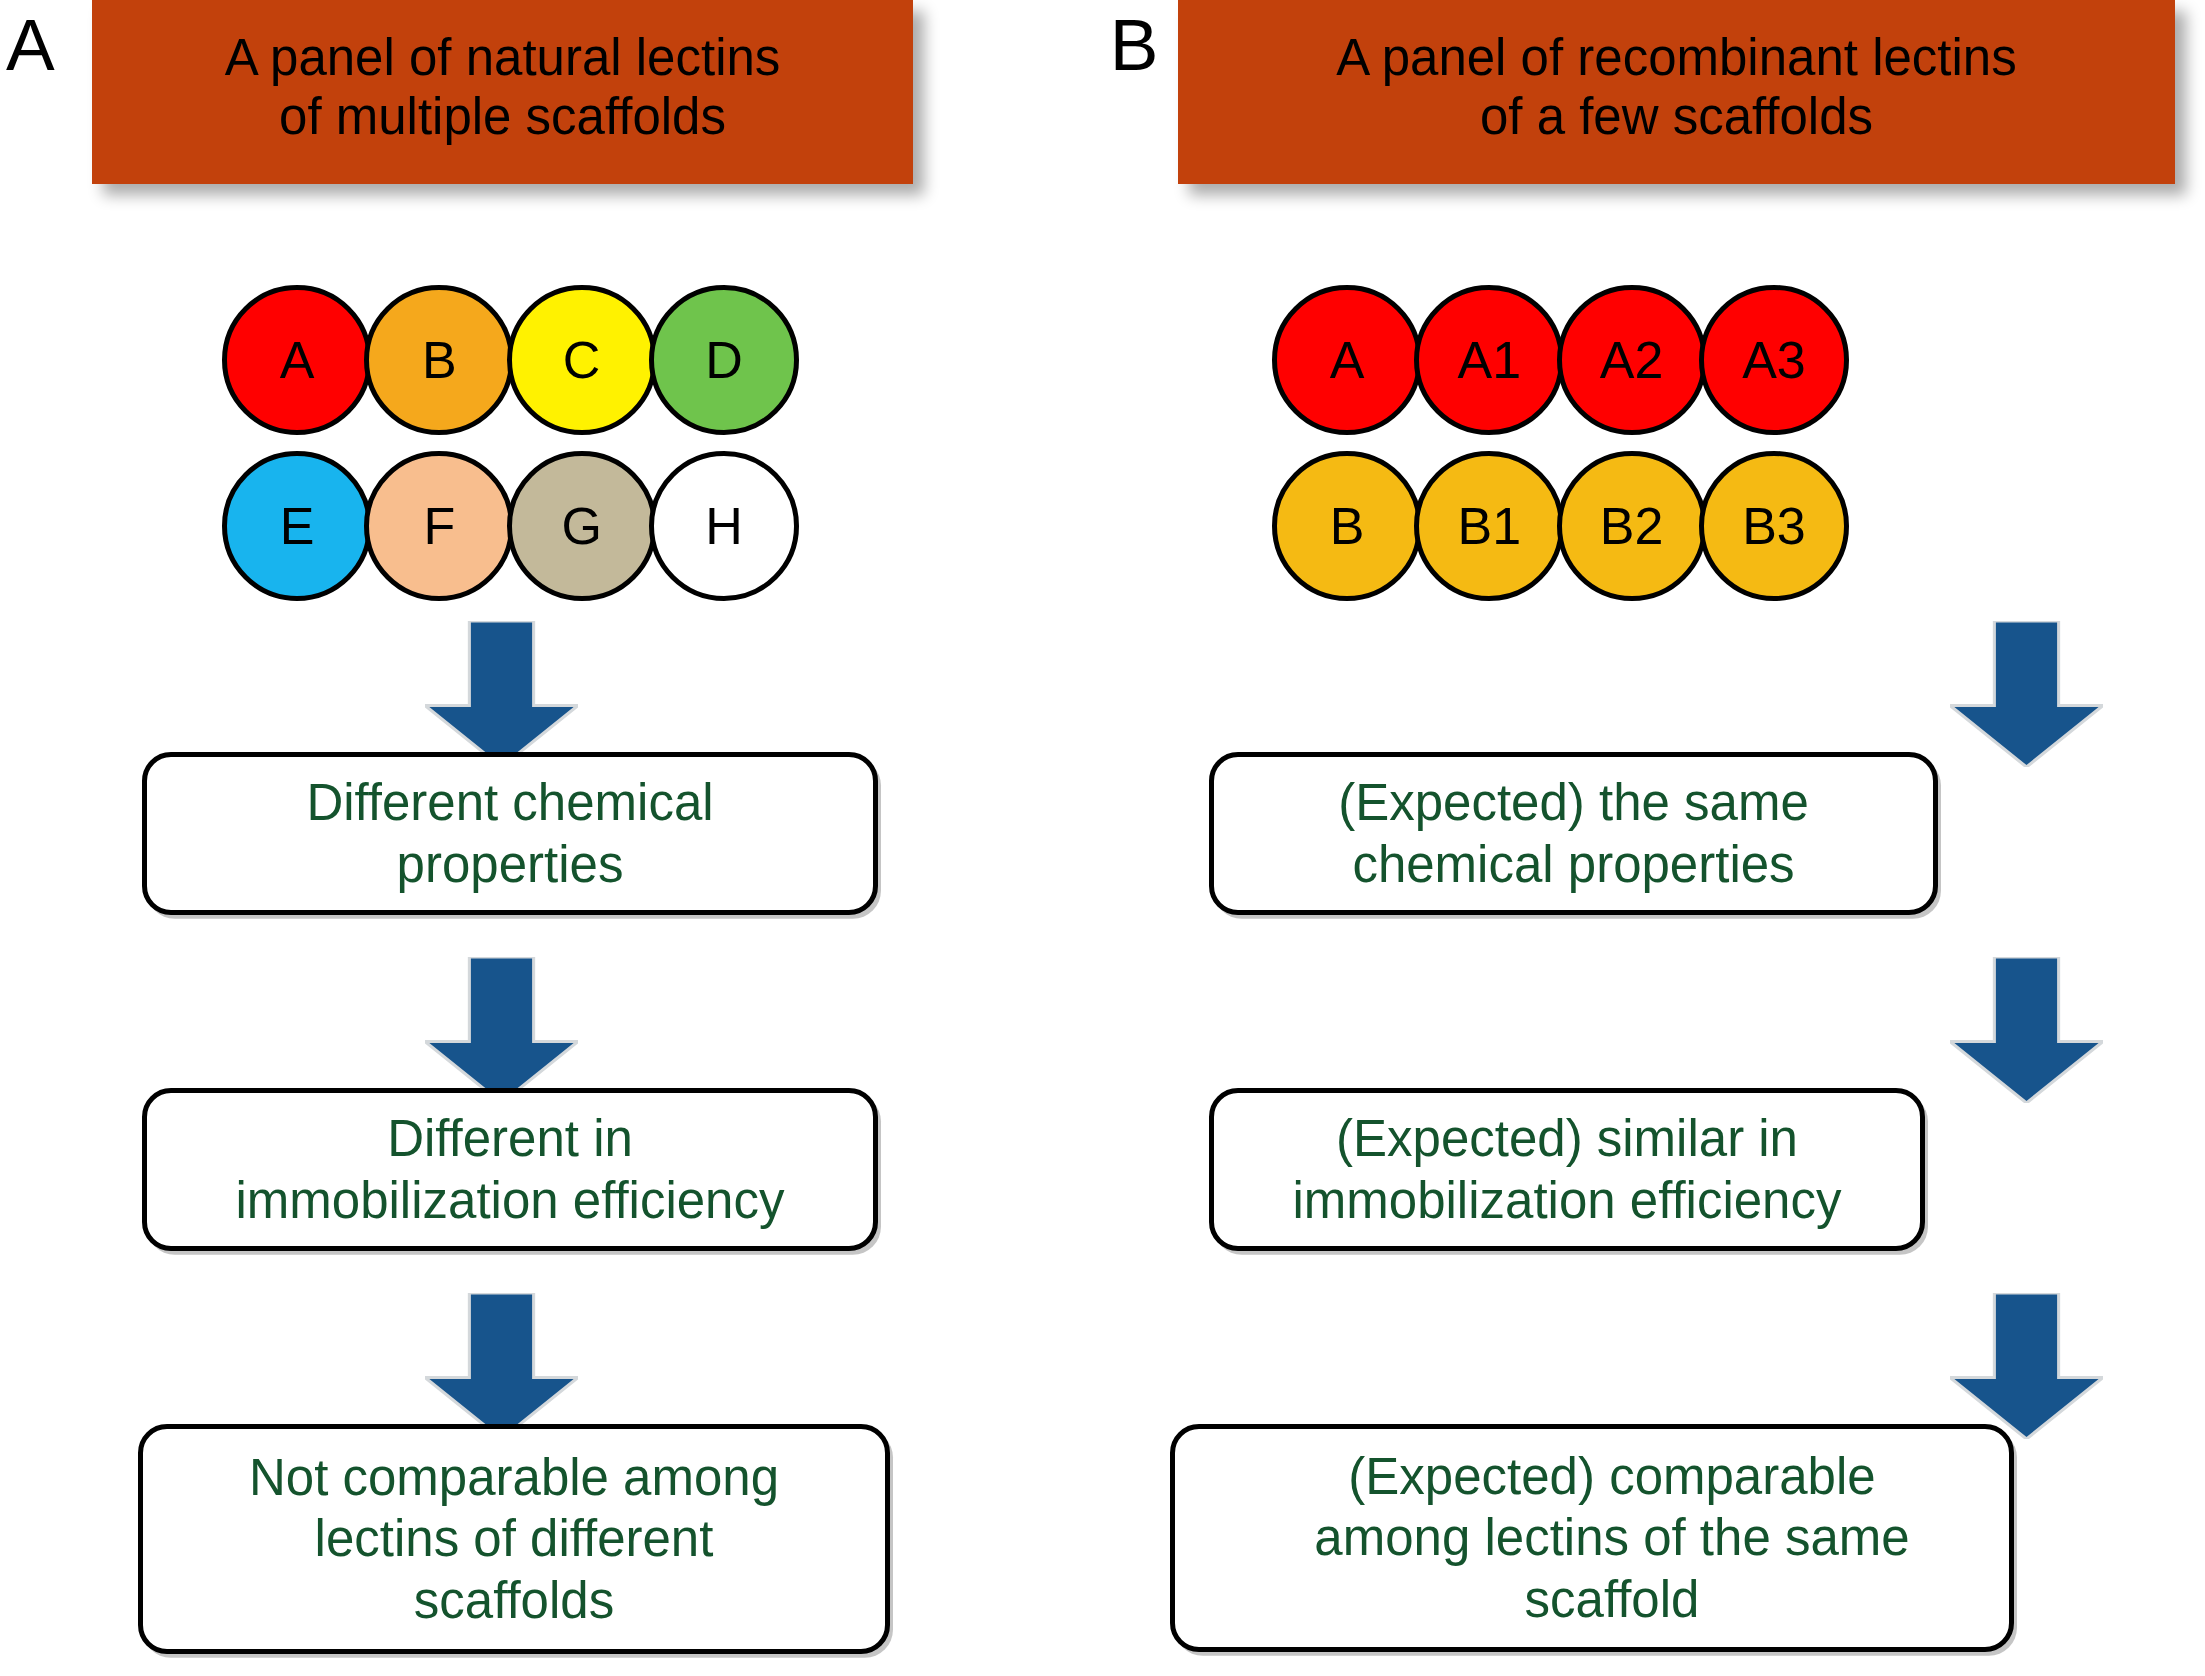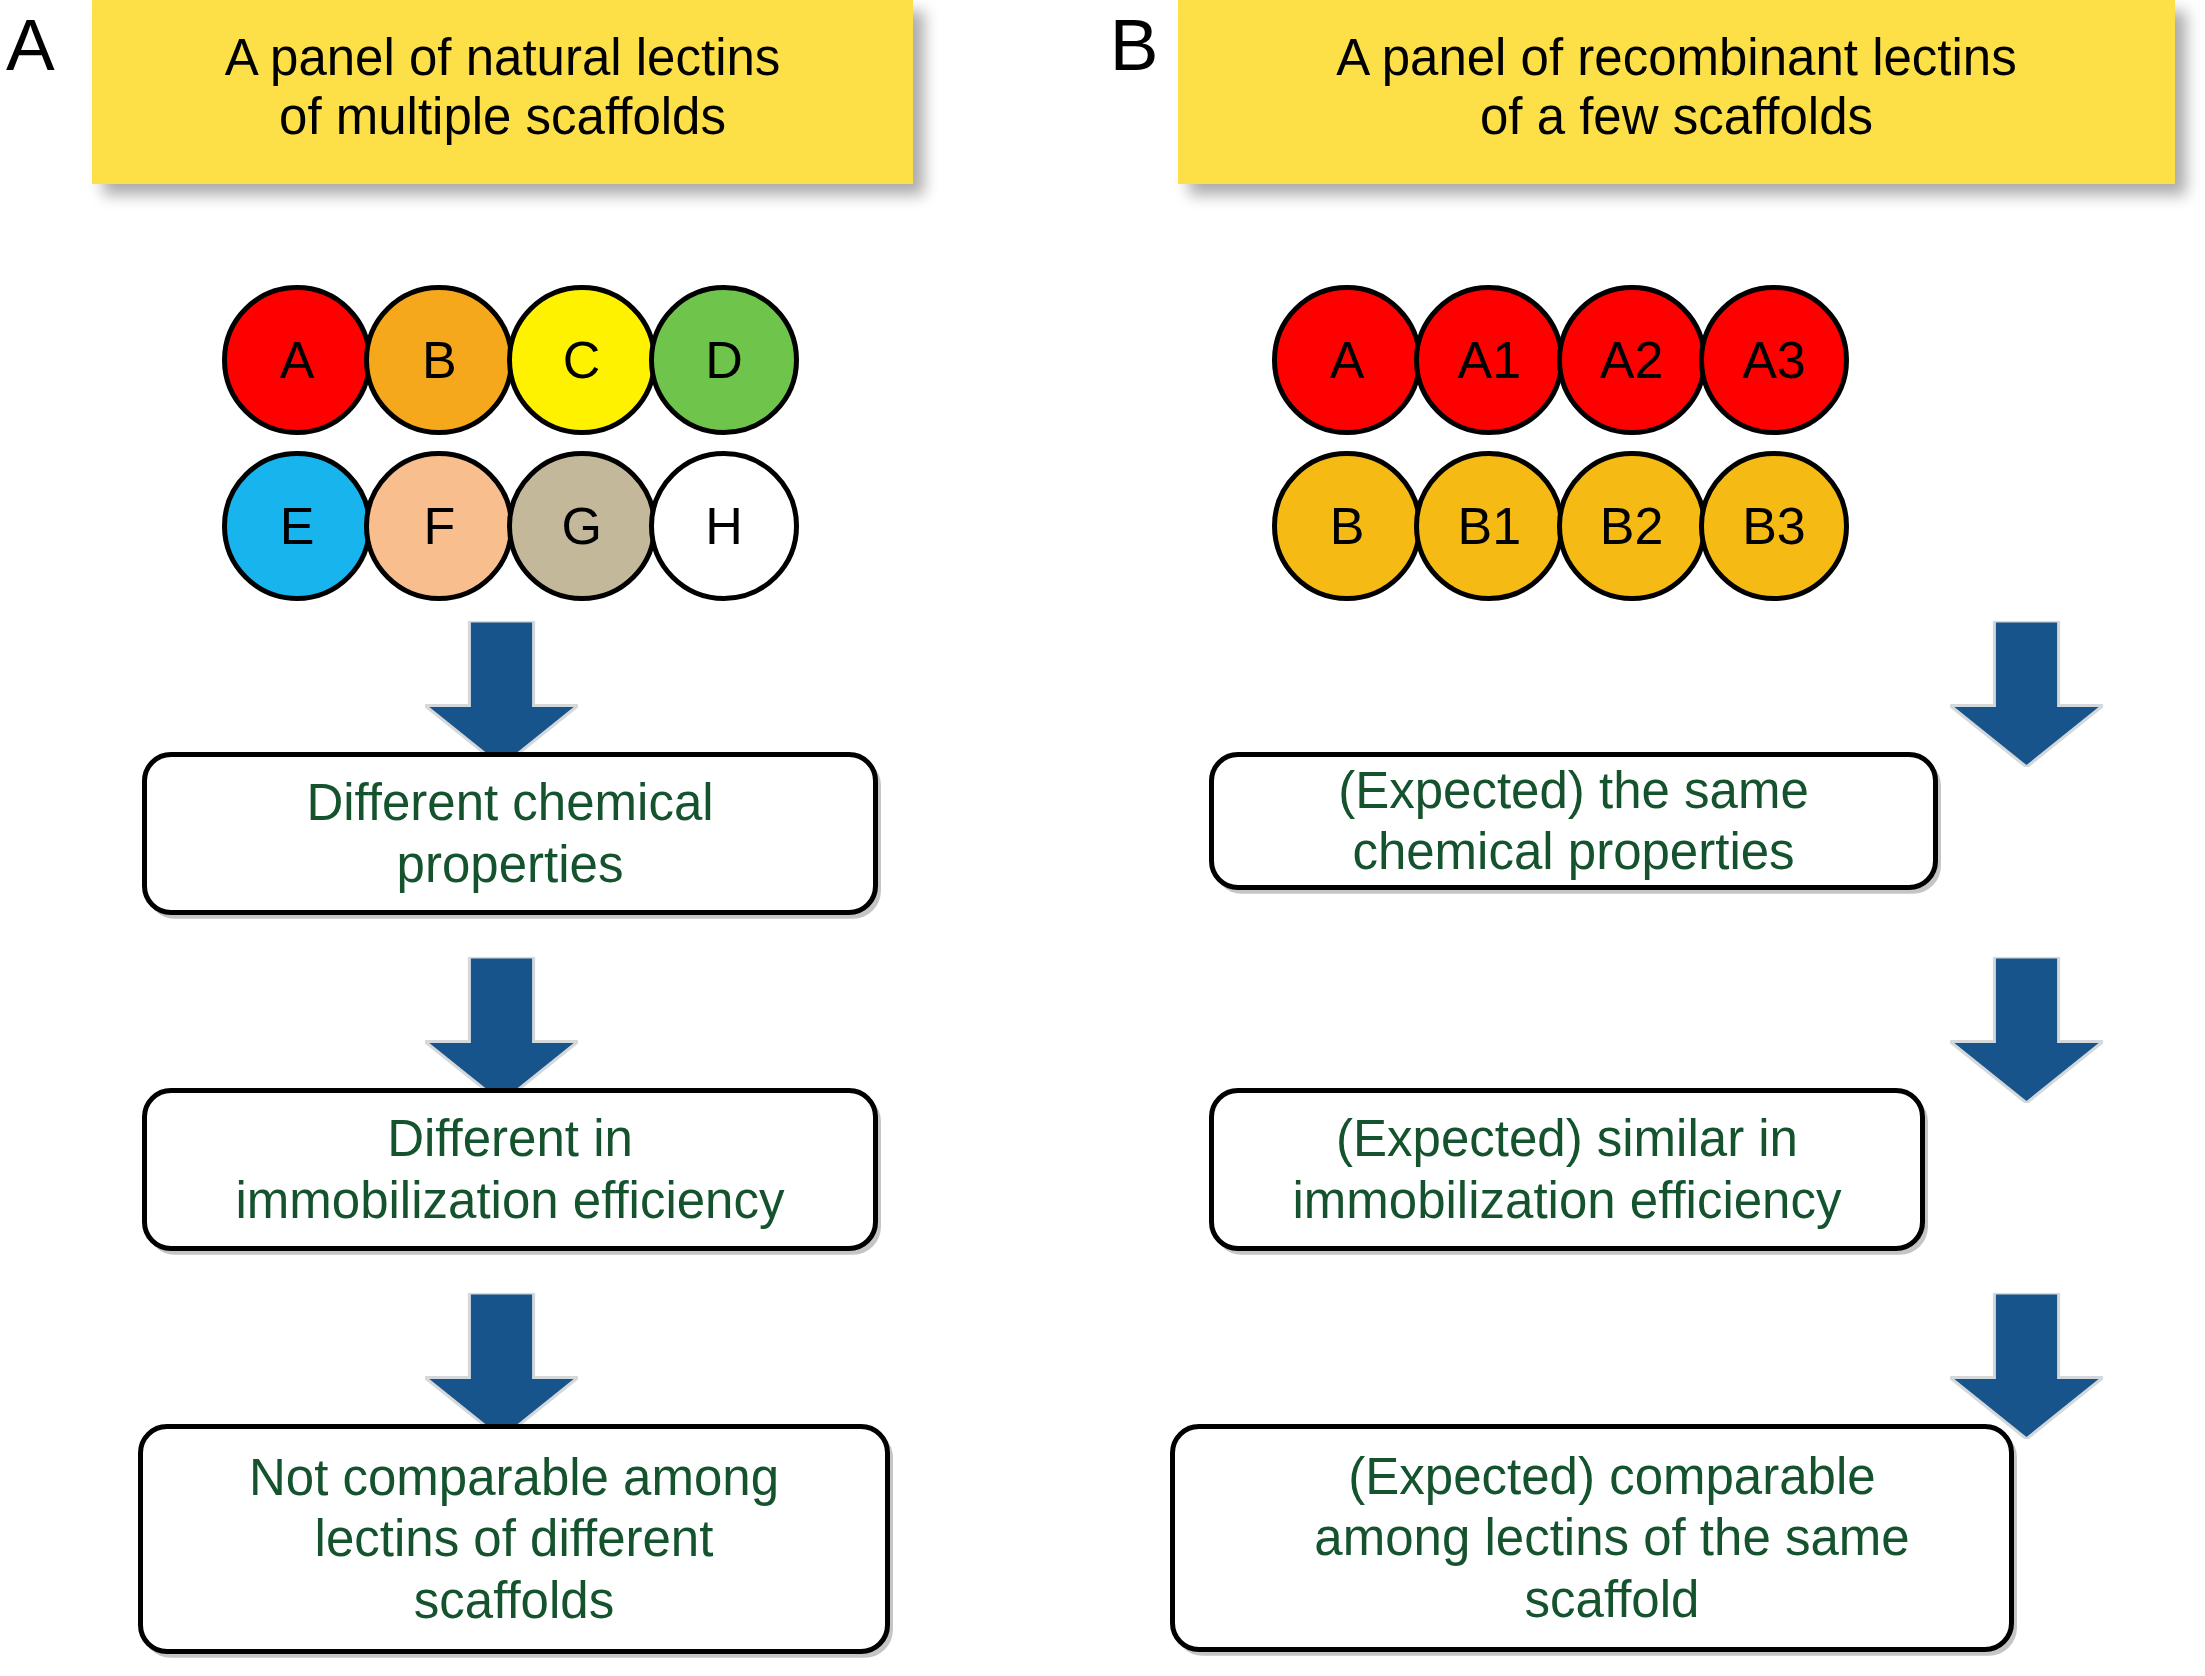--- a/index.html
+++ b/index.html
@@ -32,21 +32,21 @@
     color: #000;
     font-weight: 400;
   }
   #panel-a .panel-letter { left: 6.1px; }
   #panel-b .panel-letter { left: 7.7px; }
 
   
   .title-card {
     position: absolute;
     top: 0;
-    background: #fde047;
+    background: #c2410c;
     box-shadow: 10.7px 10.7px 14px rgba(0,0,0,0.33);
     display: flex;
     align-items: center;
     justify-content: center;
     text-align: center;
     color: #000;
     font-size: 51px;
     line-height: 1.17;
     padding: 10.7px 20px 20px 20px;
     box-sizing: border-box;
@@ -119,21 +119,21 @@
     box-shadow: 3.8px 4.6px 0 -0.8px rgba(150,150,150,0.55);
   }
   .flow-box .bt { display: block; width: 100%; white-space: pre-line; }
 
   
   #box-a1 { left: 142px;  top: 752px;  width: 736px;  height: 163px; }
   #box-a2 { left: 142px;  top: 1088px; width: 736px;  height: 163px; }
   #box-a3 { left: 138px;  top: 1424px; width: 752px;  height: 230px; }
 
   
-  #box-b1 { left: 107px;  top: 752px;  width: 729px;  height: 138px; }
+  #box-b1 { left: 107px;  top: 752px;  width: 729px;  height: 163px; }
   #box-b2 { left: 107px;  top: 1088px; width: 716px;  height: 163px; }
   #box-b3 { left: 68px;   top: 1424px; width: 844px; height: 228px; padding-left: 40px; }
 
   .wide-text { white-space: nowrap; }
 </style>
 </head>
 <body>
 
 <div class="panel" id="panel-a">
 

